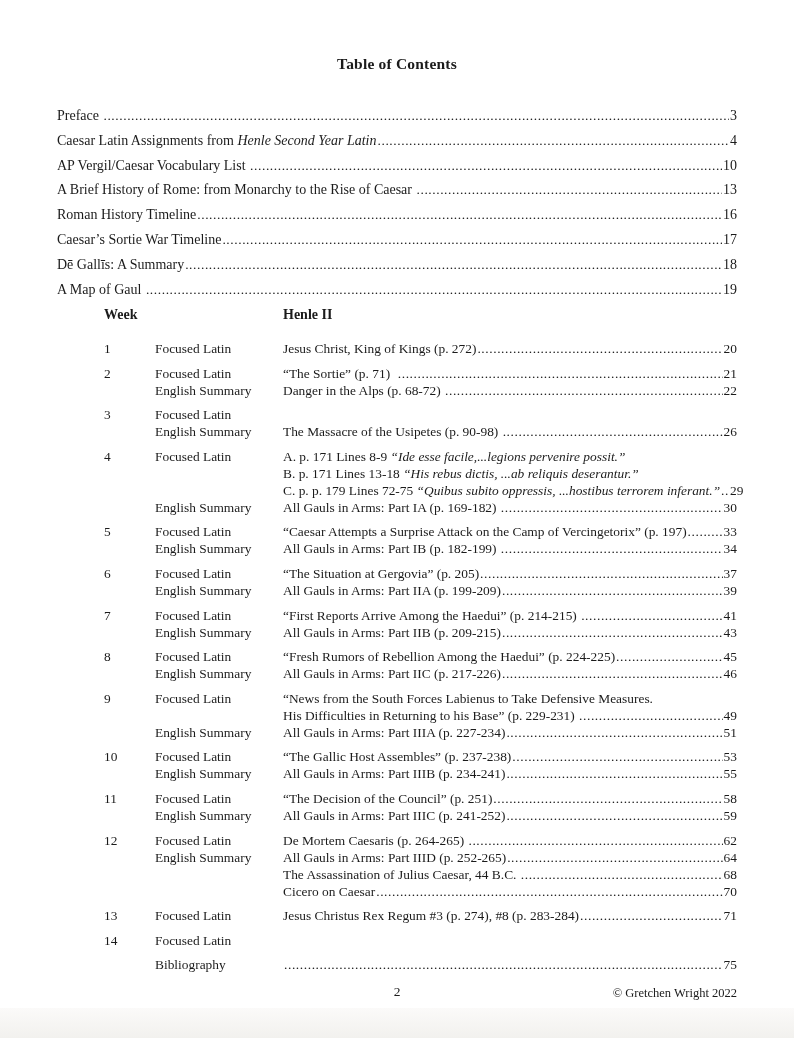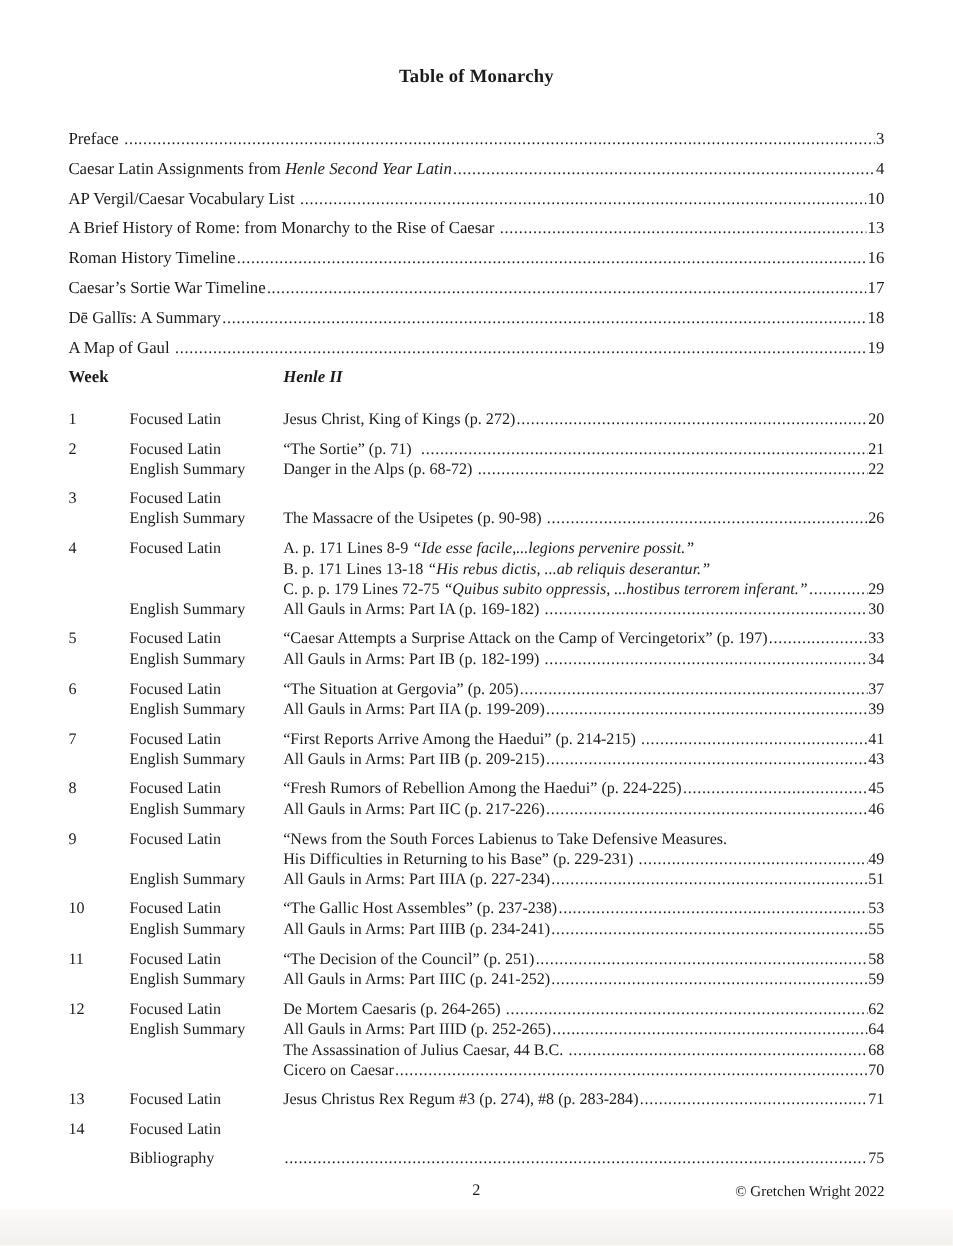--- a/index.html
+++ b/index.html
@@ -16,38 +16,38 @@
   .front{margin-top:36px;}
   .f-row{display:flex;align-items:baseline;height:24.8px;font-size:14px;white-space:pre;}
   .t-it{font-style:italic;text-align:center;}
   .dots{flex:1 1 auto;overflow:hidden;white-space:nowrap;min-width:8px;margin:0 1px;}
   .dots::after{
     content:"......................................................................................................................................................................................................................................................";
     letter-spacing:0.6px;font-size:13.4px;color:#1b1b1b;
   }
   .pagenum{white-space:nowrap;flex:0 0 auto;}
   .sched-header{display:flex;align-items:baseline;height:25px;margin-top:1px;font-size:14px;font-weight:bold;}
-  .col-week{flex:0 0 51px;}
+  .col-week{flex:0 0 51px;margin-left:47px;}
   .col-type{flex:0 0 128px;}
   .col-title{flex:1 1 auto;display:flex;align-items:baseline;min-width:0;white-space:pre;}
-  .hdr-book{font-style:italic;}
+  .hdr-book{}
   .group{margin-top:7.6px;}
   .s-row{display:flex;align-items:baseline;line-height:17px;font-size:13.4px;}
   .footer-page{position:absolute;top:984px;left:0;width:100%;text-align:center;font-size:13.5px;}
   .footer-copy{position:absolute;top:986px;right:57px;font-size:12.5px;}
   .bottom-band{
     position:absolute;left:0;right:0;bottom:0;height:30px;
     background:linear-gradient(#fbfaf9,#f2f1ee);
   }
 </style>
 </head>
 <body>
 
 <div class="content">
-  <div class="doc-title">Table of Monarchy</div>
+  <div class="doc-title">Table of Contents</div>
 
   <div class="front" id="front-matter">
       <div class="f-row"><span class="col-title"><span class="t-text">Preface </span><span class="dots"></span><span class="pagenum">3</span></span></div>
       <div class="f-row"><span class="col-title"><span class="t-text">Caesar Latin Assignments from </span><span class="t-it">Henle Second Year Latin</span><span class="dots"></span><span class="pagenum">4</span></span></div>
       <div class="f-row"><span class="col-title"><span class="t-text">AP Vergil/Caesar Vocabulary List </span><span class="dots"></span><span class="pagenum">10</span></span></div>
       <div class="f-row"><span class="col-title"><span class="t-text">A Brief History of Rome: from Monarchy to the Rise of Caesar </span><span class="dots"></span><span class="pagenum">13</span></span></div>
       <div class="f-row"><span class="col-title"><span class="t-text">Roman History Timeline</span><span class="dots"></span><span class="pagenum">16</span></span></div>
       <div class="f-row"><span class="col-title"><span class="t-text">Caesar’s Sortie War Timeline</span><span class="dots"></span><span class="pagenum">17</span></span></div>
       <div class="f-row"><span class="col-title"><span class="t-text">Dē Gallīs: A Summary</span><span class="dots"></span><span class="pagenum">18</span></span></div>
       <div class="f-row"><span class="col-title"><span class="t-text">A Map of Gaul </span><span class="dots"></span><span class="pagenum">19</span></span></div>

